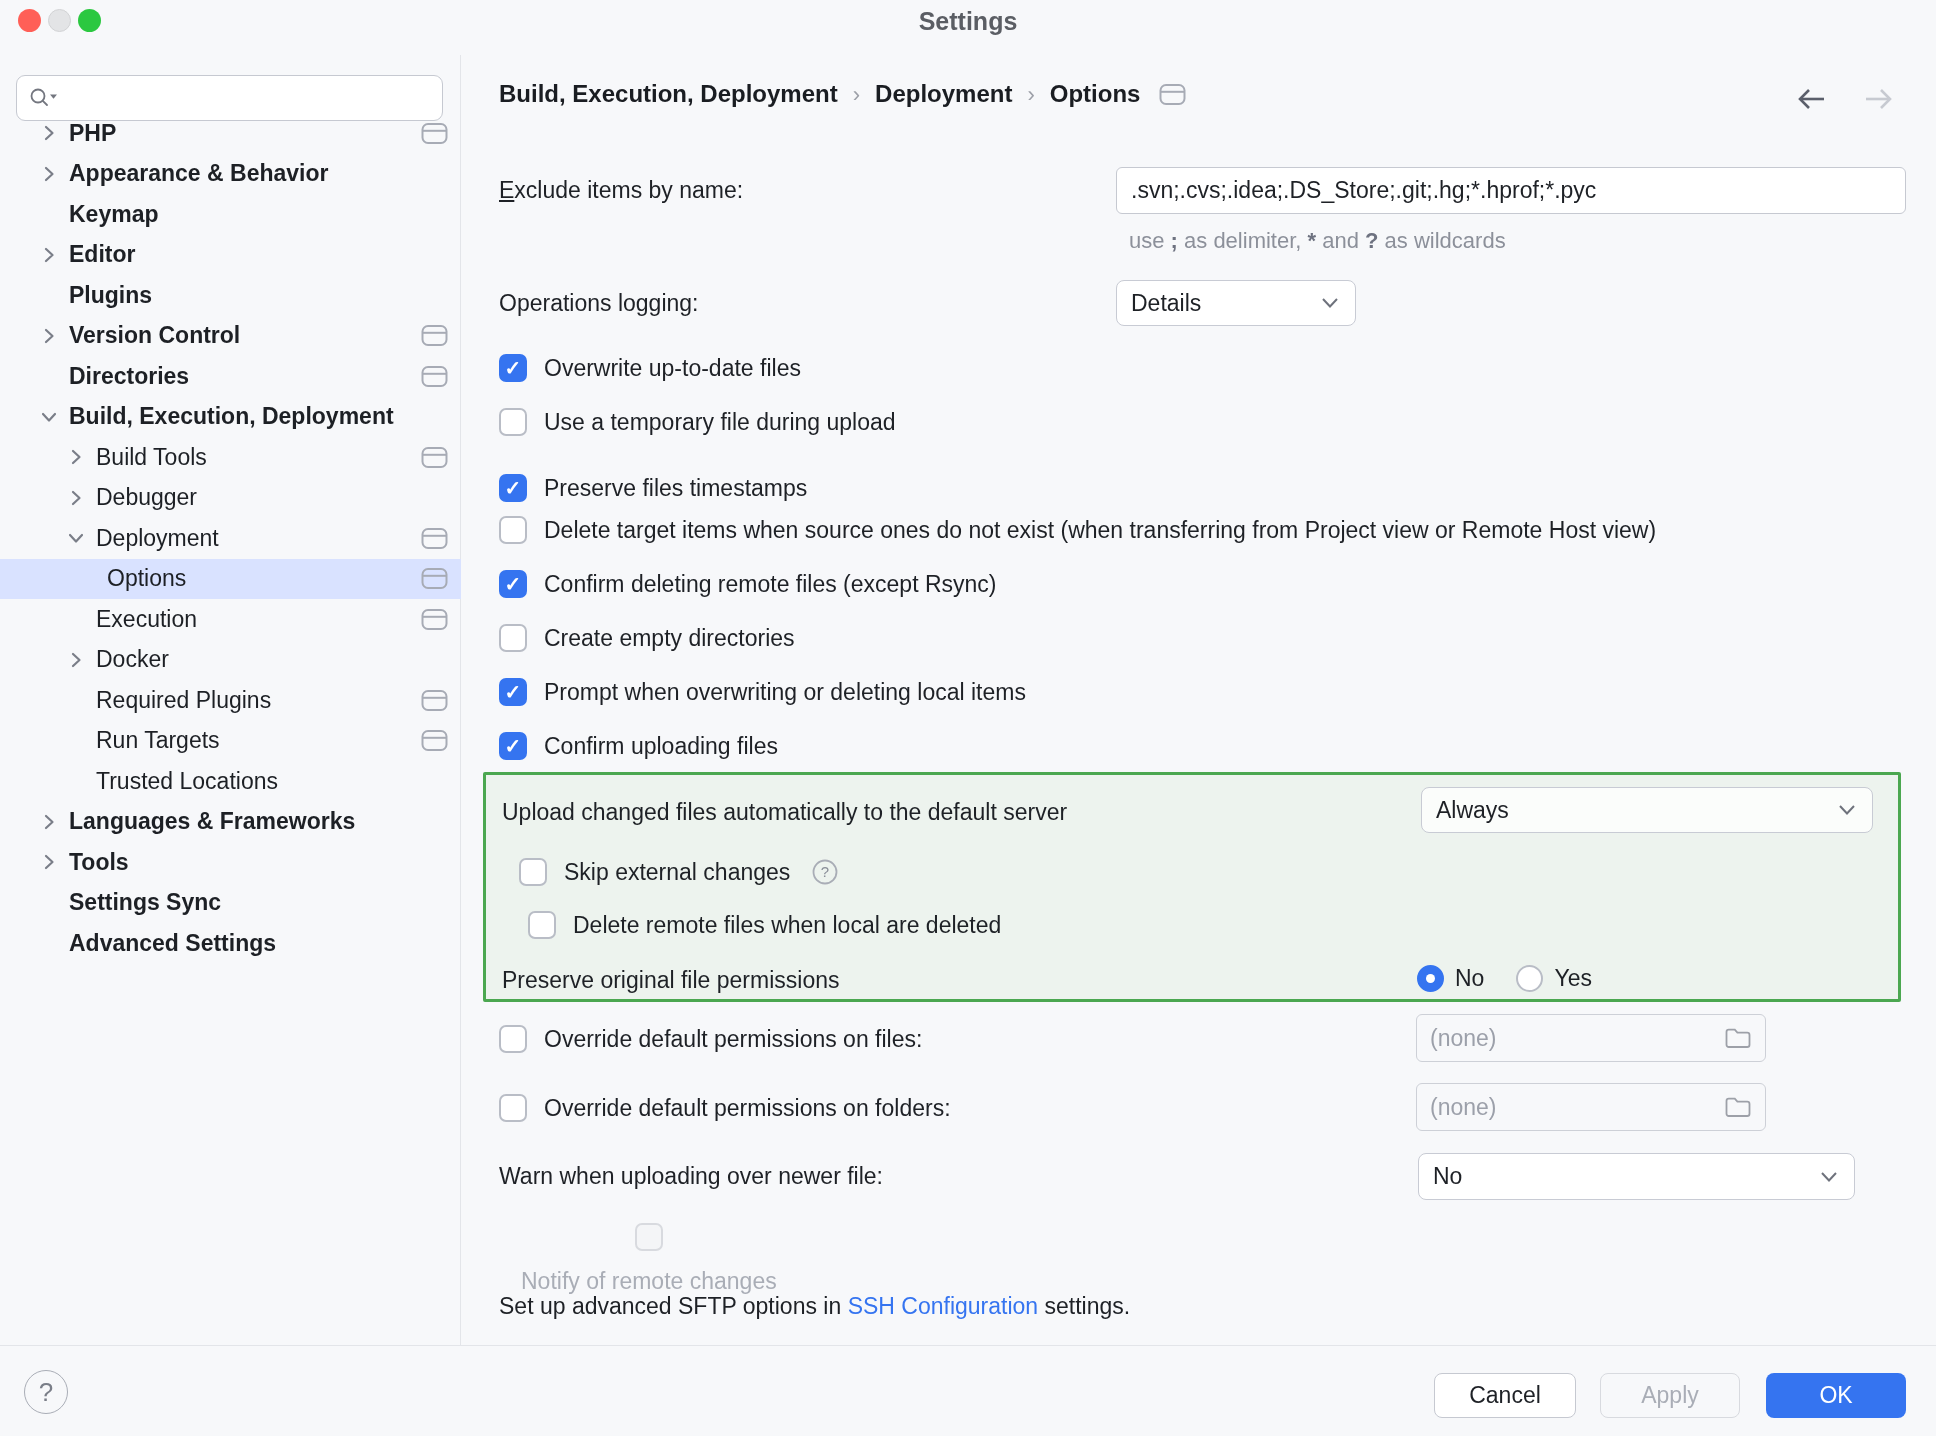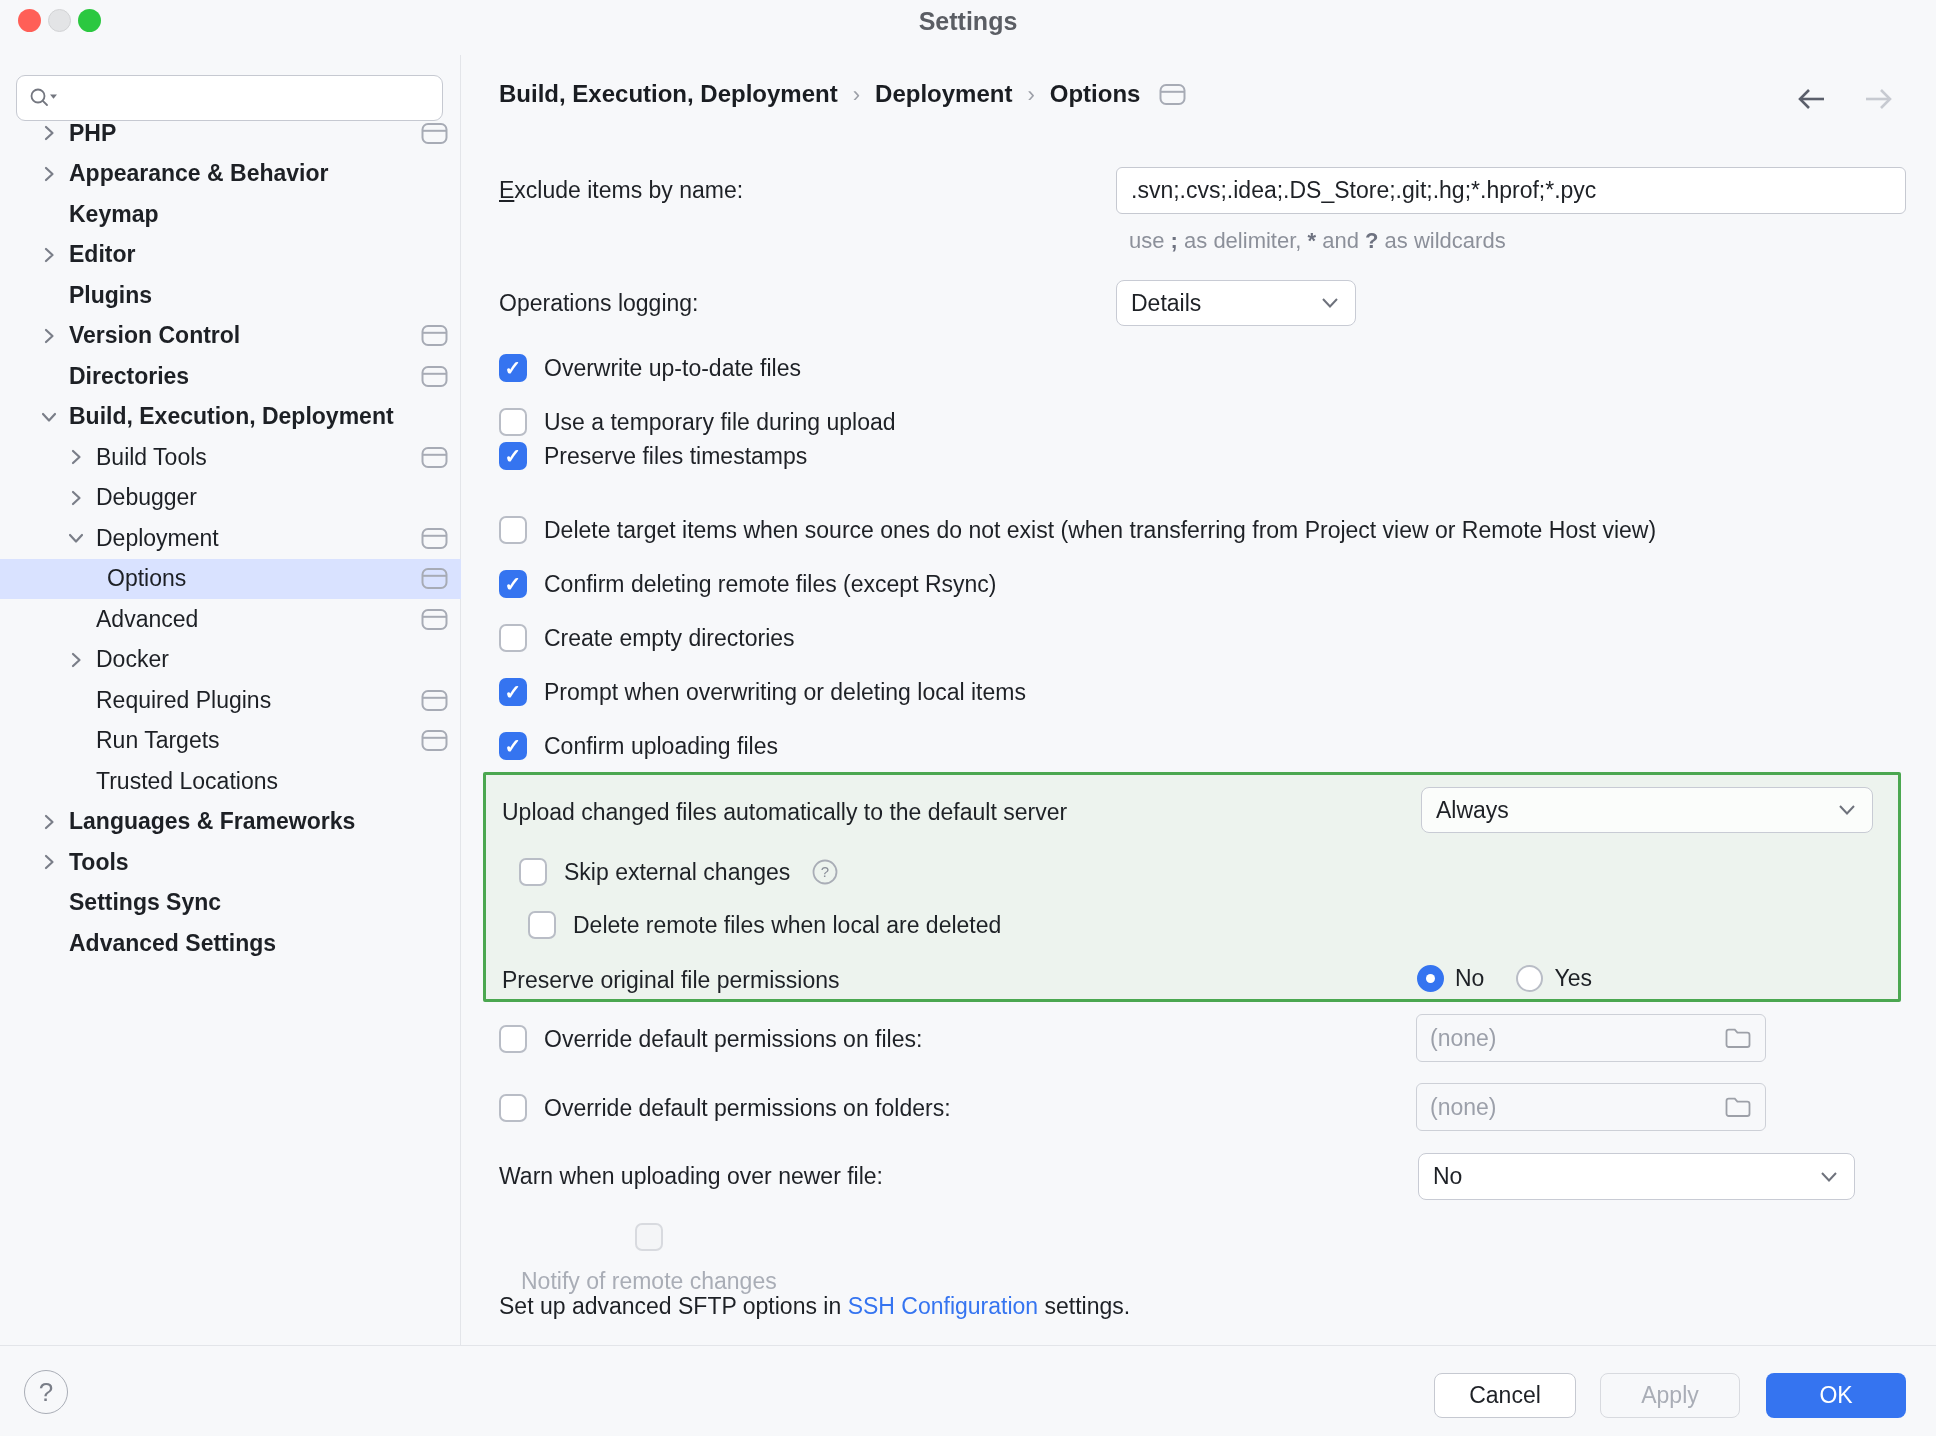--- a/index.html
+++ b/index.html
@@ -241,21 +241,21 @@
               <line x1="2" y1="8.8" x2="25" y2="8.8" stroke="#a7abb5" stroke-width="2"></line>
             </svg>
     </span>
   </div>
         <div class="tree-row lvl1">
     <span class="chev hidden">
       <svg width="22" height="22" viewBox="0 0 22 22">
               <polyline points="8,5 14.5,11 8,17" fill="none" stroke="#7a7e88" stroke-width="2.2" stroke-linecap="round" stroke-linejoin="round"></polyline>
             </svg>
     </span>
-    <span class="t-label">Advanced</span>
+    <span class="t-label">Execution</span>
     <span class="card-ic">
       <svg width="27" height="23" viewBox="0 0 27 23">
               <rect x="1.5" y="2" width="24" height="19" rx="5.5" fill="none" stroke="#a7abb5" stroke-width="2"></rect>
               <line x1="2" y1="8.8" x2="25" y2="8.8" stroke="#a7abb5" stroke-width="2"></line>
             </svg>
     </span>
   </div>
         <div class="tree-row lvl1">
     <span class="chev">
       <svg width="22" height="22" viewBox="0 0 22 22">
@@ -389,21 +389,21 @@
     </div>
 
     <div class="cb-row" style="left:38px; top:296px;">
       <span class="cb on"></span>
       <span class="cb-label">Overwrite up-to-date files</span>
     </div>
     <div class="cb-row" style="left:38px; top:350px;">
       <span class="cb"></span>
       <span class="cb-label">Use a temporary file during upload</span>
     </div>
-    <div class="cb-row" style="left:38px; top:384px;justify-content:center;">
+    <div class="cb-row" style="left:38px; top:416px;justify-content:center;">
       <span class="cb on"></span>
       <span class="cb-label">Preserve files timestamps</span>
     </div>
     <div class="cb-row" style="left:38px; top:458px;">
       <span class="cb"></span>
       <span class="cb-label">Delete target items when source ones do not exist (when transferring from Project view or Remote Host view)</span>
     </div>
     <div class="cb-row" style="left:38px; top:512px;">
       <span class="cb on"></span>
       <span class="cb-label">Confirm deleting remote files (except Rsync)</span>

